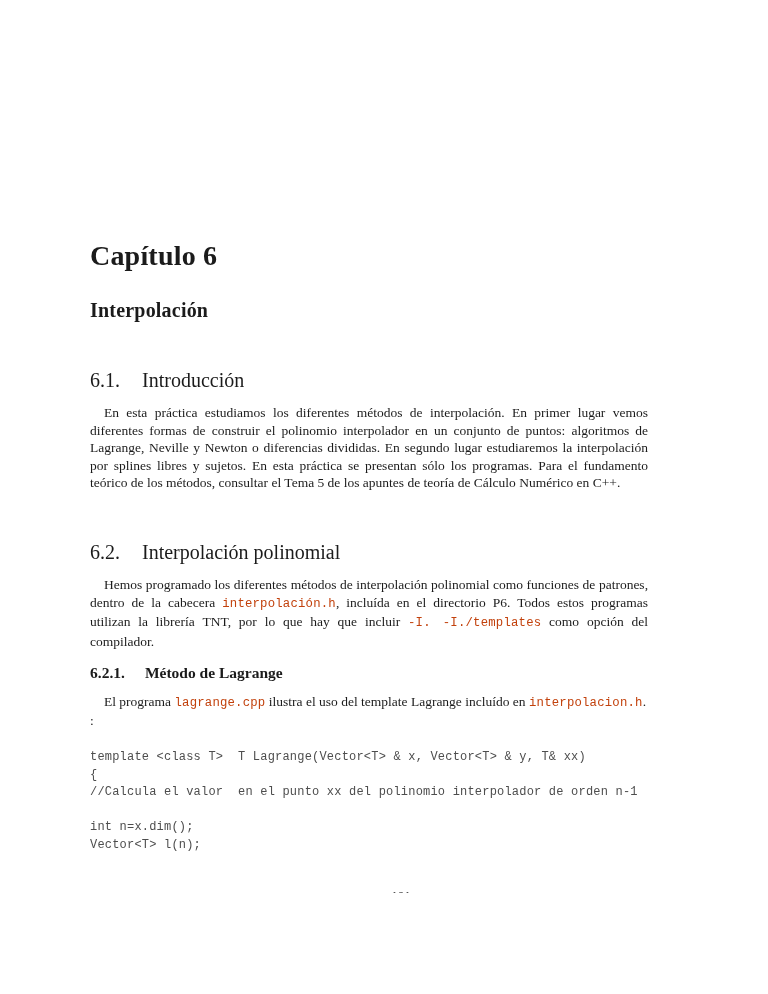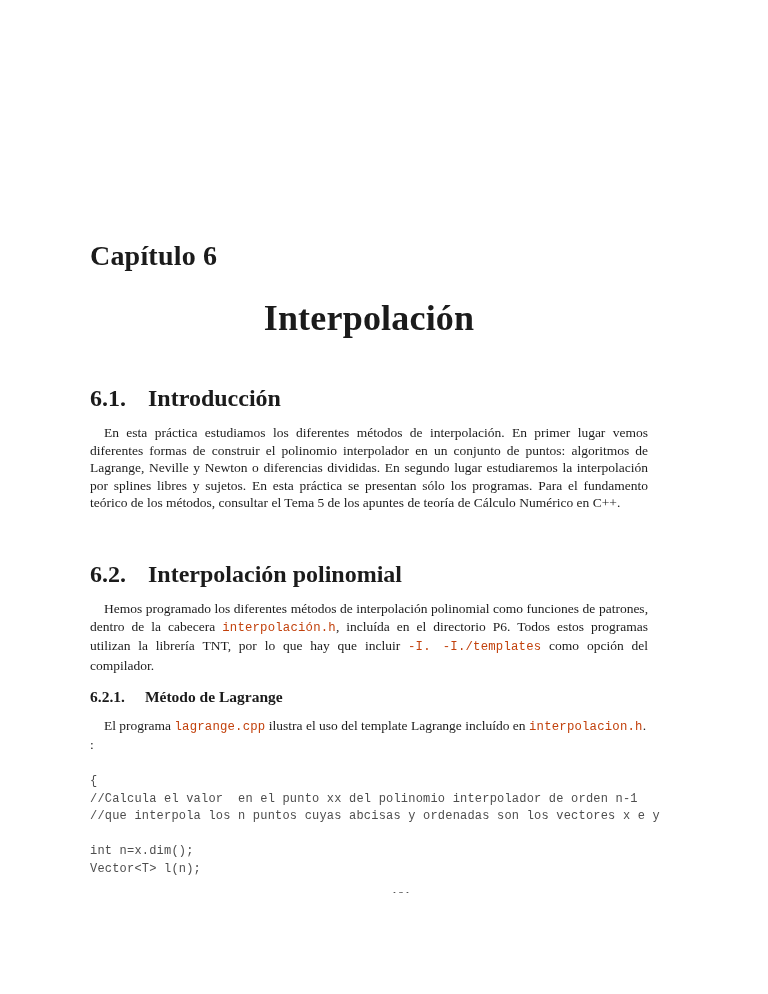--- a/index.html
+++ b/index.html
@@ -21,31 +21,30 @@
   }
   .chapter-label {
     margin: 0;
     font-size: 28px;
     line-height: 1;
     font-weight: bold;
     letter-spacing: 0.2px;
   }
   .chapter-title {
     margin: 30px 0 0 0;
-    font-size: 36px;
+    font-size: 20px;
     line-height: 1;
     font-weight: bold;
     letter-spacing: 0.2px;
-    text-align: center;
   }
   h2.section-heading {
     margin: 50px 0 0 0;
-    font-size: 24px;
+    font-size: 20px;
     line-height: 1;
-    font-weight: bold;
+    font-weight: normal;
   }
   h3.subsection-heading {
     margin: 15px 0 0 0;
     font-size: 15.5px;
     line-height: 1;
     font-weight: bold;
   }
   .sec-num {
     display: inline-block;
     margin-right: 22px;
@@ -120,23 +119,23 @@
 
   <h3 class="subsection-heading">
     <span class="subsec-num">6.2.1.</span><span>Método de Lagrange</span>
   </h3>
 
   <p class="body-par tight"><span>El programa </span><span class="tt">lagrange.cpp</span><span> ilustra el uso del template Lagrange incluído en </span><span class="tt">interpolacion.h</span><span>.</span></p>
 
   <div class="colon-line">:</div>
 
   <div class="codeblock">
+    <div class="code-line">template &lt;class T&gt;  T Lagrange(Vector&lt;T&gt; &amp; x, Vector&lt;T&gt; &amp; y, T&amp; xx)</div>
     <div class="code-line">{</div>
     <div class="code-line">//Calcula el valor  en el punto xx del polinomio interpolador de orden n-1</div>
-    <div class="code-line">//que interpola los n puntos cuyas abcisas y ordenadas son los vectores x e y</div>
     <div class="code-line"></div>
     <div class="code-line">int n=x.dim();</div>
     <div class="code-line">Vector&lt;T&gt; l(n);</div>
   </div>
 
   <div class="page-footer">101</div>
 
 </div>
 
 </body></html>

